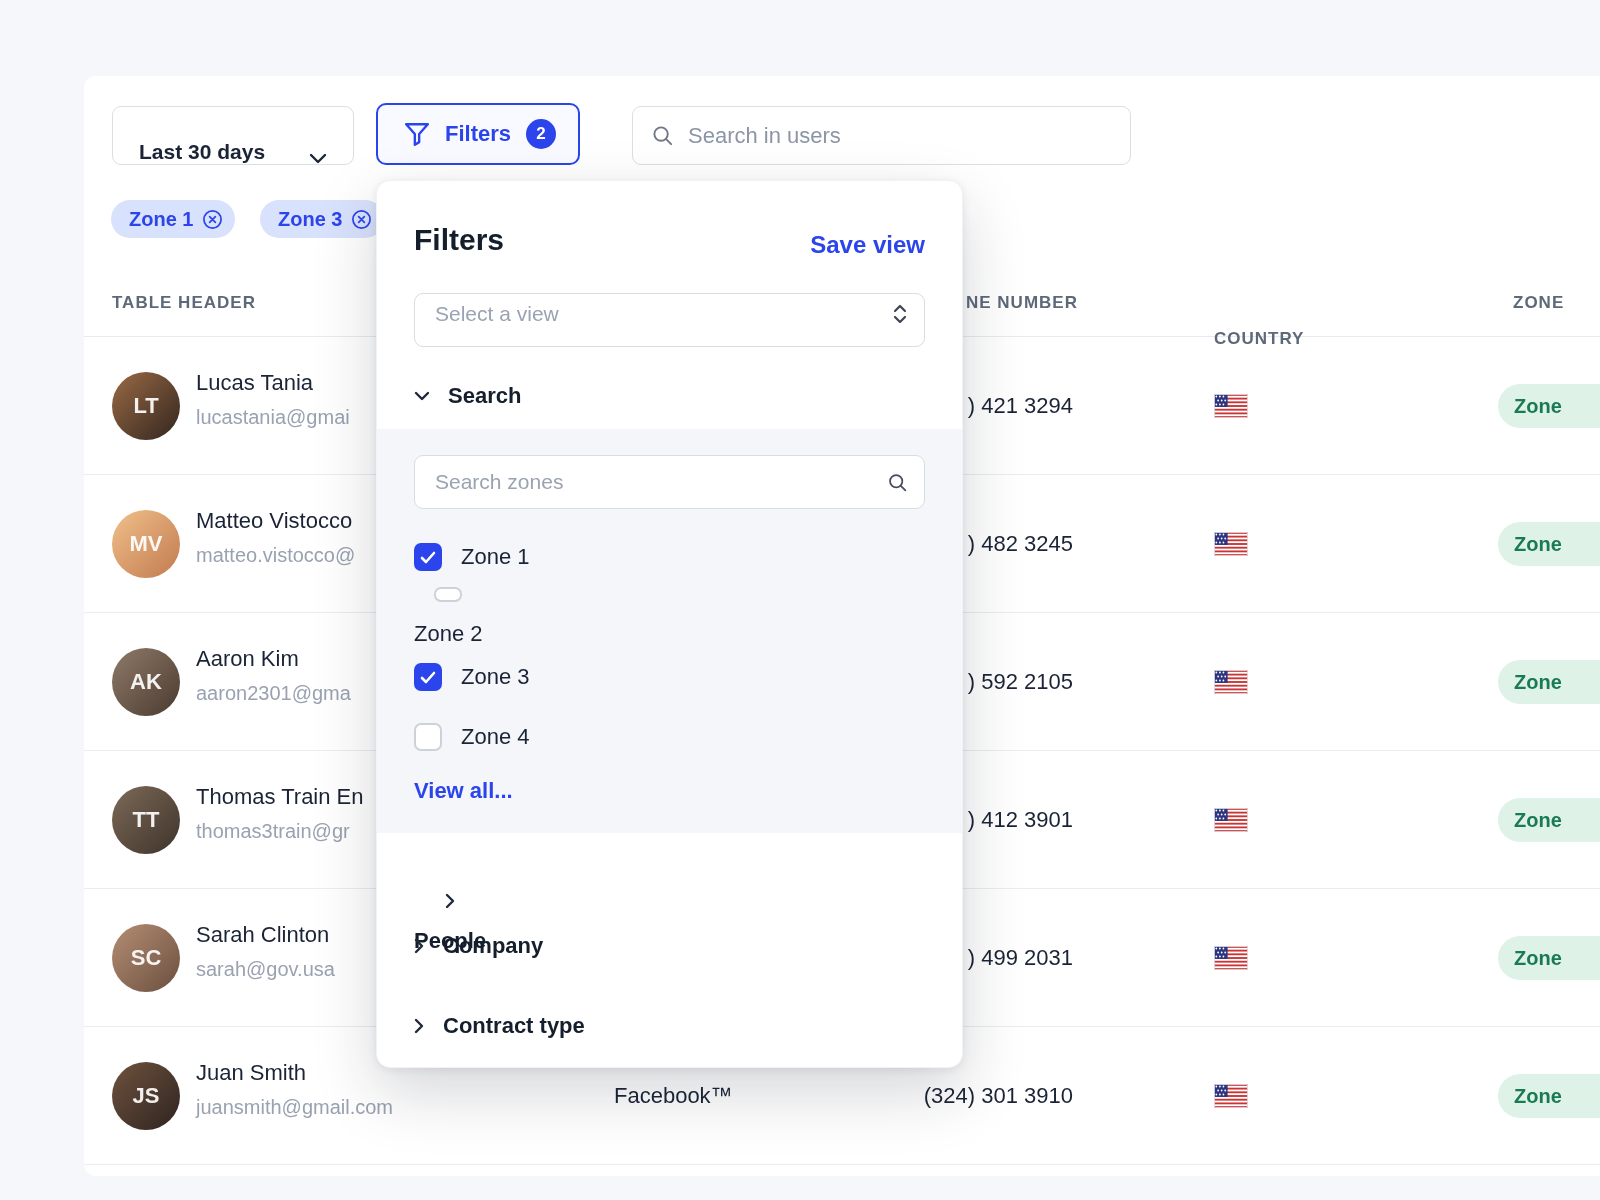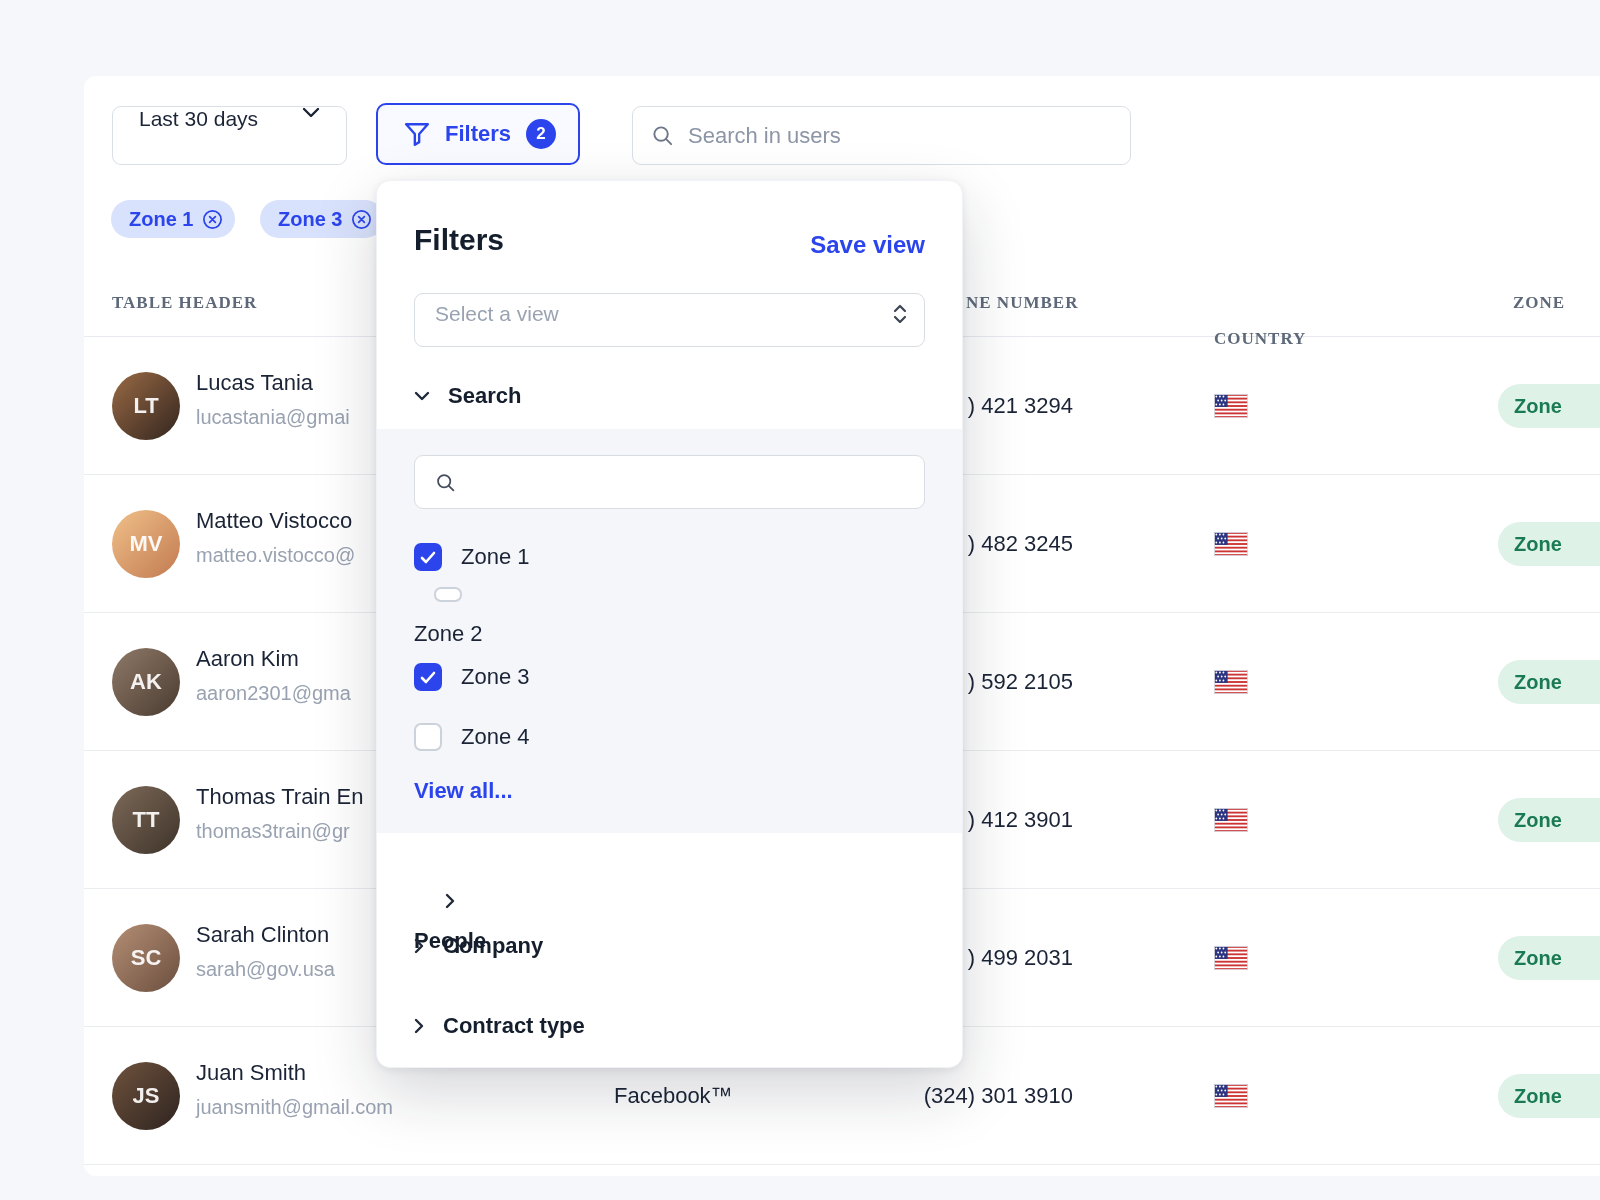--- a/index.html
+++ b/index.html
@@ -14,44 +14,44 @@
     position:relative;
     background:#f5f7fb;
     font-family:"Liberation Sans",sans-serif;
   }
   button,input{font-family:"Liberation Sans",sans-serif;}
 
   
   .card{position:absolute;left:84px;top:76px;width:1540px;height:1100px;background:#fff;border-radius:12px;}
 
   
-  .btn-date{position:absolute;left:28px;top:30px;height:59px;display:flex;align-items:flex-start;gap:44px;
+  .btn-date{position:absolute;left:28px;top:30px;height:59px;display:flex;align-items:flex-end;gap:44px;
     padding:0 26px;background:#fff;border:1px solid var(--border);border-radius:9px;
-    font-size:21px;font-weight:400;color:var(--text-dark);cursor:pointer;}
+    font-size:21px;font-weight:700;color:var(--text-dark);cursor:pointer;}
   .btn-filters{position:absolute;left:292px;top:27px;height:62px;display:flex;align-items:center;gap:15px;
     padding:0 22px 0 26px;background:#f8faff;border:2px solid var(--blue);border-radius:10px;
     font-size:22px;font-weight:700;color:var(--blue);cursor:pointer;}
   .count-badge{width:30px;height:30px;border-radius:50%;background:var(--blue);color:#fff;
     font-size:17px;font-weight:700;display:flex;align-items:center;justify-content:center;}
   .search-box{position:absolute;left:548px;top:30px;width:499px;height:59px;border:1px solid var(--border);
     border-radius:9px;display:flex;align-items:center;gap:14px;padding:0 18px;color:#6e7889;background:#fff;}
   .search-box input{border:none;outline:none;flex:1;font-size:22px;color:var(--text-dark);background:transparent;}
   .search-box input::placeholder{color:#8c95a6;}
 
   
   .chip{position:absolute;top:124px;height:38px;display:flex;align-items:center;gap:9px;
     padding:0 12px 0 18px;background:#d9e2fc;border-radius:19px;color:var(--blue);
     font-size:20px;font-weight:600;}
   .chip-0{left:27px;} .chip-1{left:176px;}
   .chip .x-ic{display:flex;cursor:pointer;}
 
   
   .thead{position:absolute;left:0;top:194px;width:100%;height:67px;border-bottom:1px solid #e8eaef;}
   .th{position:absolute;top:50%;transform:translateY(-50%);font-size:17px;font-weight:700;
-    letter-spacing:1px;color:#5d6878;white-space:nowrap;font-family:Liberation Serif, serif;}
+    letter-spacing:1px;color:#5d6878;white-space:nowrap;}
   .th-main{left:28px;} .th-phone{left:882px;} .th-country{left:1130px;margin-top:36px;} .th-zone{left:1429px;}
 
   .rows{position:absolute;left:0;top:261px;width:100%;}
   .row{position:relative;height:138px;border-bottom:1px solid #eaecef;}
   .avatar{position:absolute;left:28px;top:35px;width:68px;height:68px;border-radius:50%;
     display:flex;align-items:center;justify-content:center;color:rgba(255,255,255,.92);
     font-size:22px;font-weight:700;}
   .av0{background:linear-gradient(135deg,#9a6a45,#33261f);}
   .av1{background:linear-gradient(135deg,#f0c08a,#c27a50);}
   .av2{background:linear-gradient(135deg,#8f7a68,#4a3b30);}
@@ -421,20 +421,21 @@
     <span class="ic">
       <svg width="16" height="10" viewBox="0 0 16 10">
           <path d="M2 2l6 6 6-6" fill="none" stroke="#20293a" stroke-width="2.4" stroke-linecap="round" stroke-linejoin="round"></path>
         </svg>
     </span>
     <span>Search</span>
   </div>
 
   <div class="p-gray">
     <div class="p-zsearch">
+      <input placeholder="Search zones" style="">
       <span class="ic">
         <svg width="21" height="21" viewBox="0 0 24 24">
             <circle cx="10.5" cy="10.5" r="7" fill="none" stroke="#454d5e" stroke-width="2"></circle>
             <path d="M15.8 15.8L21 21" stroke="#454d5e" stroke-width="2" stroke-linecap="round"></path>
           </svg>
       </span>
     </div>
 
     <div class="opt opt-0">
       <span class="cb checked">

